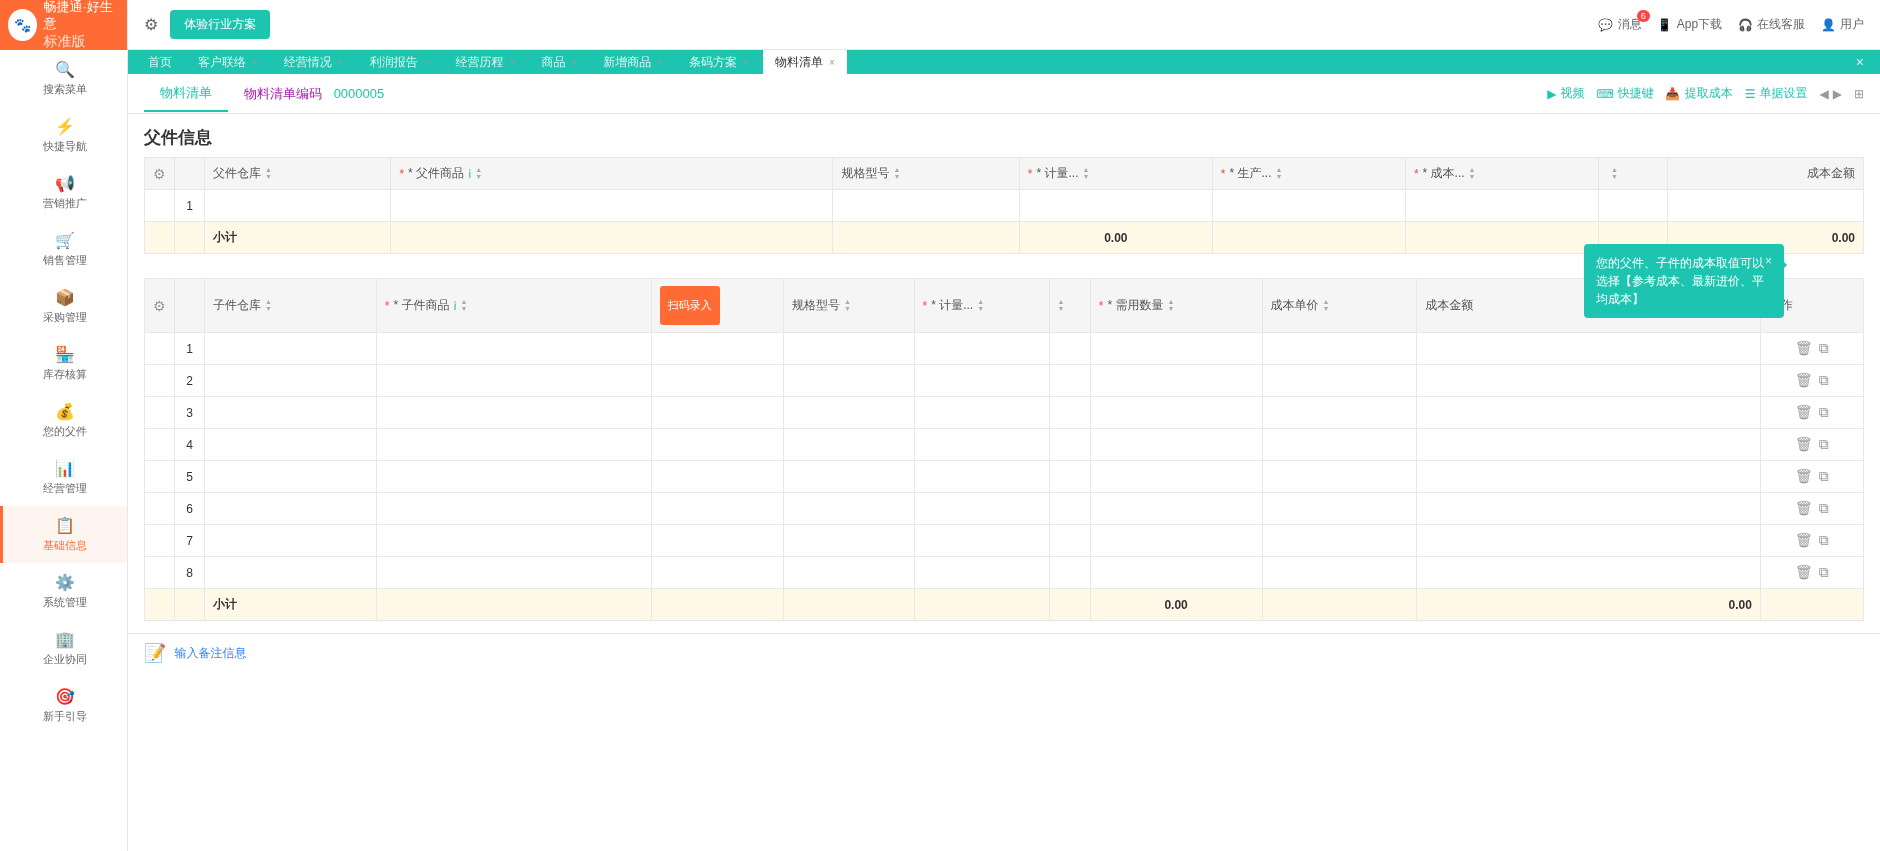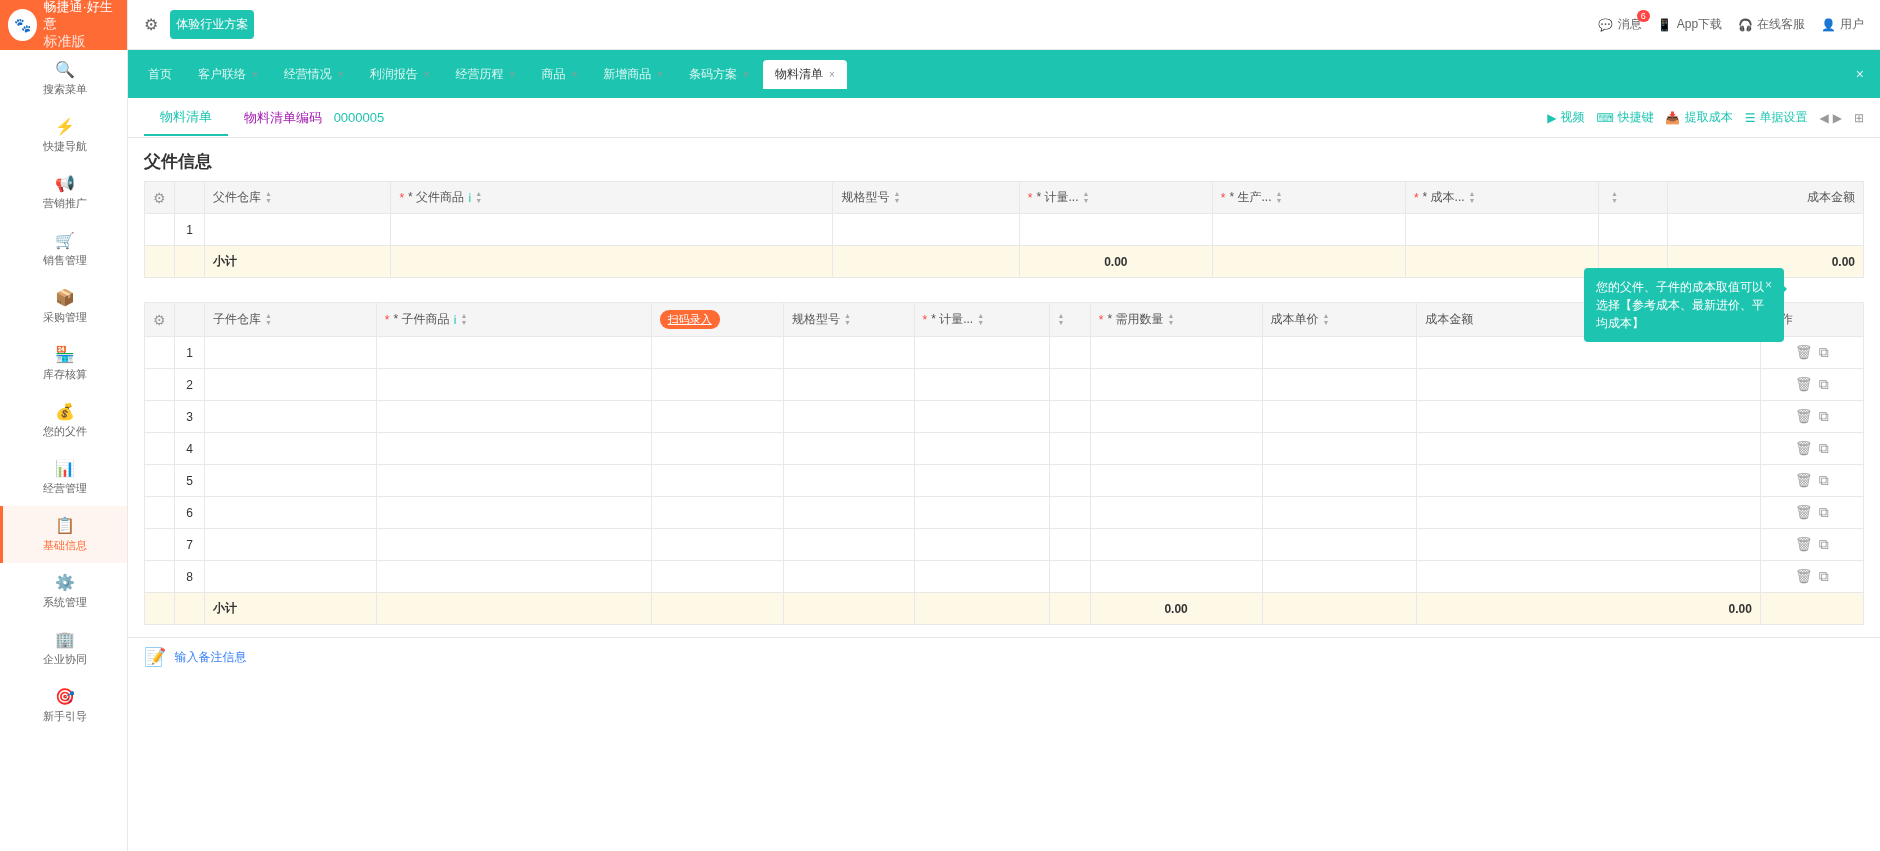--- a/index.html
+++ b/index.html
@@ -62,21 +62,21 @@
       align-items: center;
       padding: 0 16px;
       border-bottom: 1px solid #e8e8e8;
       gap: 12px;
     }
     .topbar-title { color: #333; font-size: 13px; flex: 1; }
     .topbar-btn {
       background: #1dc5b0;
       color: #fff;
       border: none;
-      padding: 6px 6px;
+      padding: 6px 14px;
       border-radius: 4px;
       cursor: pointer;
       font-size: 12px;
     }
     .topbar-actions { display: flex; align-items: center; gap: 16px; margin-left: auto; color: #666; font-size: 12px; }
     .topbar-action { display: flex; align-items: center; gap: 4px; cursor: pointer; position: relative; }
     .badge {
       background: #ff4444;
       color: #fff;
       border-radius: 8px;
@@ -87,21 +87,21 @@
       right: -8px;
     }
     .gear-icon { color: #666; cursor: pointer; font-size: 16px; }
 
     
     .nav-tabs {
       background: #1dc5b0;
       display: flex;
       align-items: center;
       padding: 0 8px;
-      height: 48px;
+      height: 24px;
       gap: 2px;
       overflow-x: auto;
     }
     .nav-tab {
       color: rgba(255,255,255,0.85);
       padding: 6px 12px;
       border-radius: 4px 4px 0 0;
       cursor: pointer;
       font-size: 12px;
       white-space: nowrap;
@@ -155,25 +155,24 @@
       padding: 6px 8px;
       height: 32px;
       color: #333;
     }
     .subtotal-row td { background: #fef9e7; font-weight: bold; color: #333; }
     .row-num { color: #999; text-align: center; width: 30px; }
     .scan-btn {
       background: #ff6b35;
       color: #fff;
       border: none;
-      padding: 2px 8px;
-      border-radius: 9px;
+      padding: 12px 8px;
+      border-radius: 3px;
       cursor: pointer;
       font-size: 11px;
-      text-decoration: underline;
     }
     .col-settings { width: 30px; text-align: center; }
     .settings-icon { cursor: pointer; color: #999; font-size: 14px; }
     .action-icons { display: flex; gap: 6px; justify-content: center; }
     .action-icon { cursor: pointer; color: #999; font-size: 14px; }
 
     
     .tooltip-container { position: relative; }
     .tooltip-popup {
       position: absolute;

